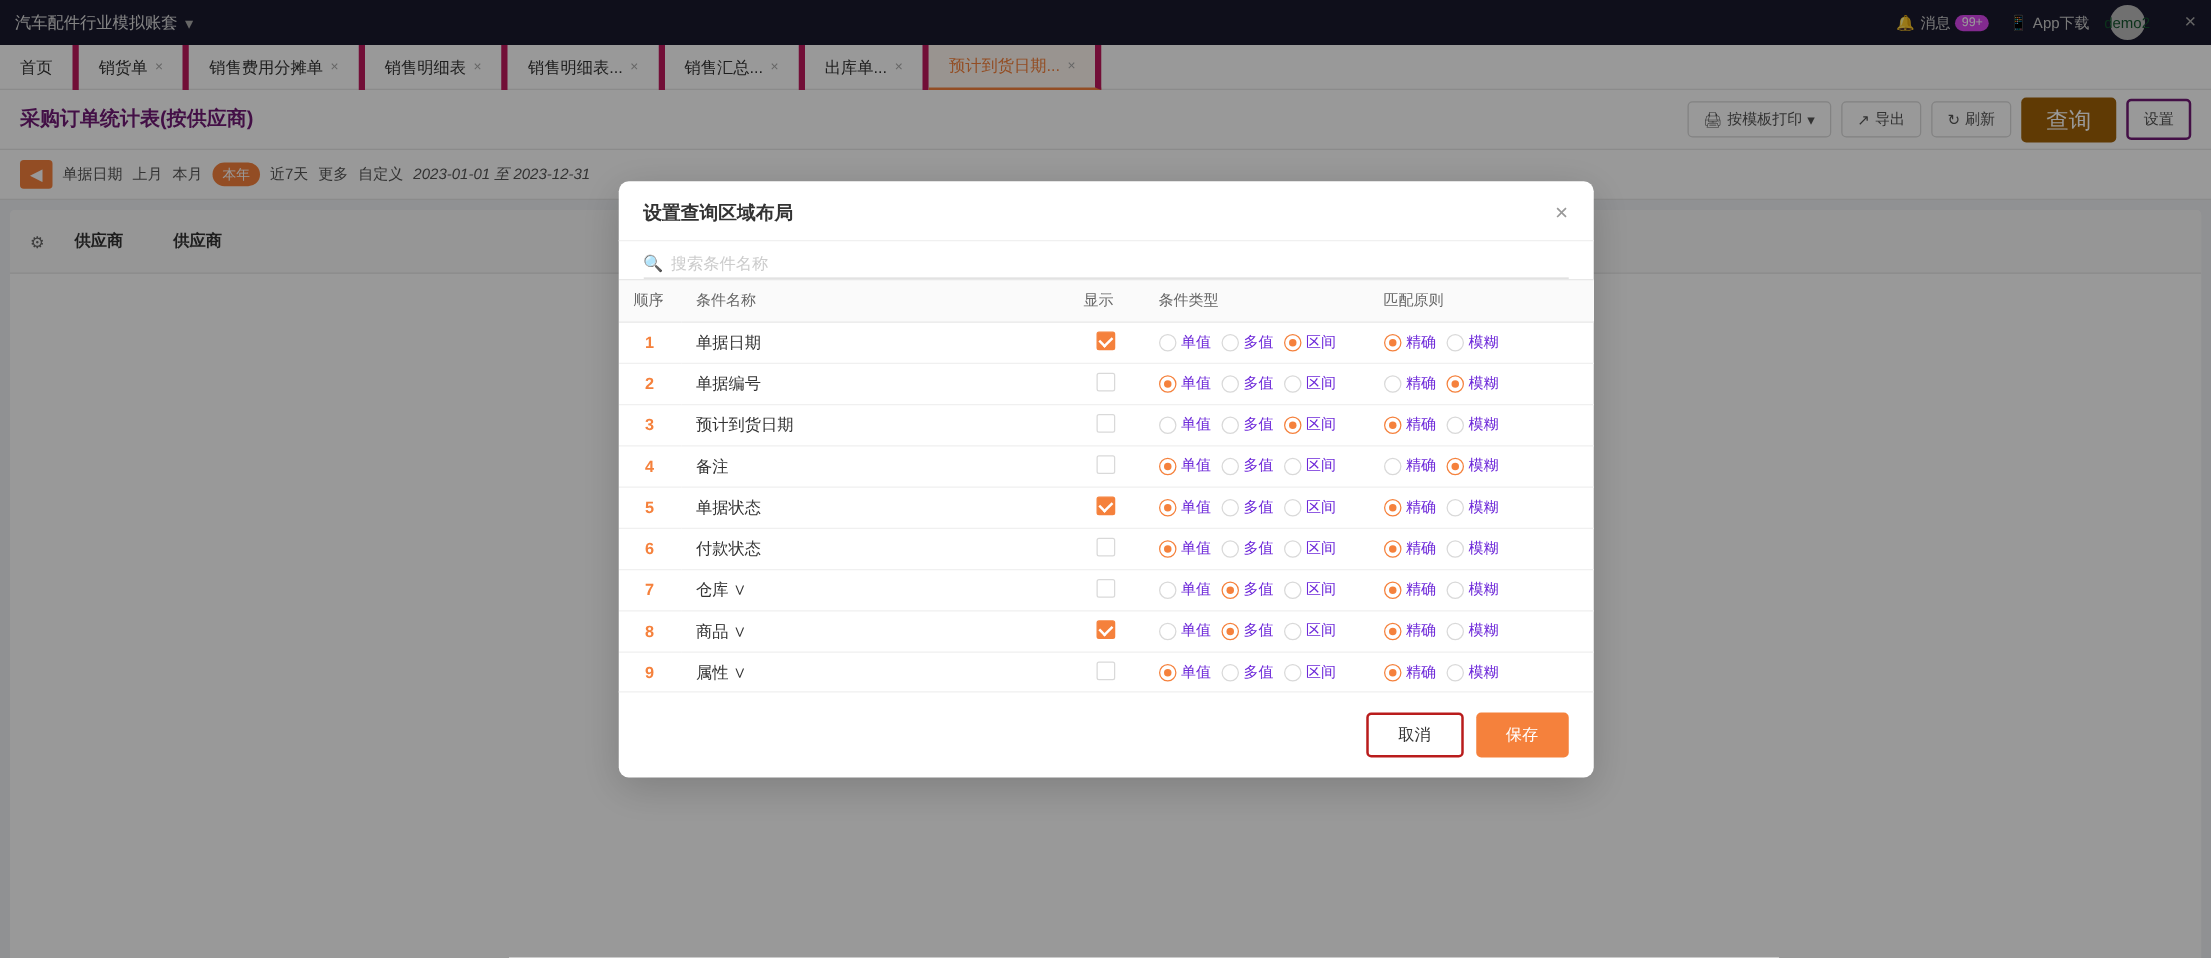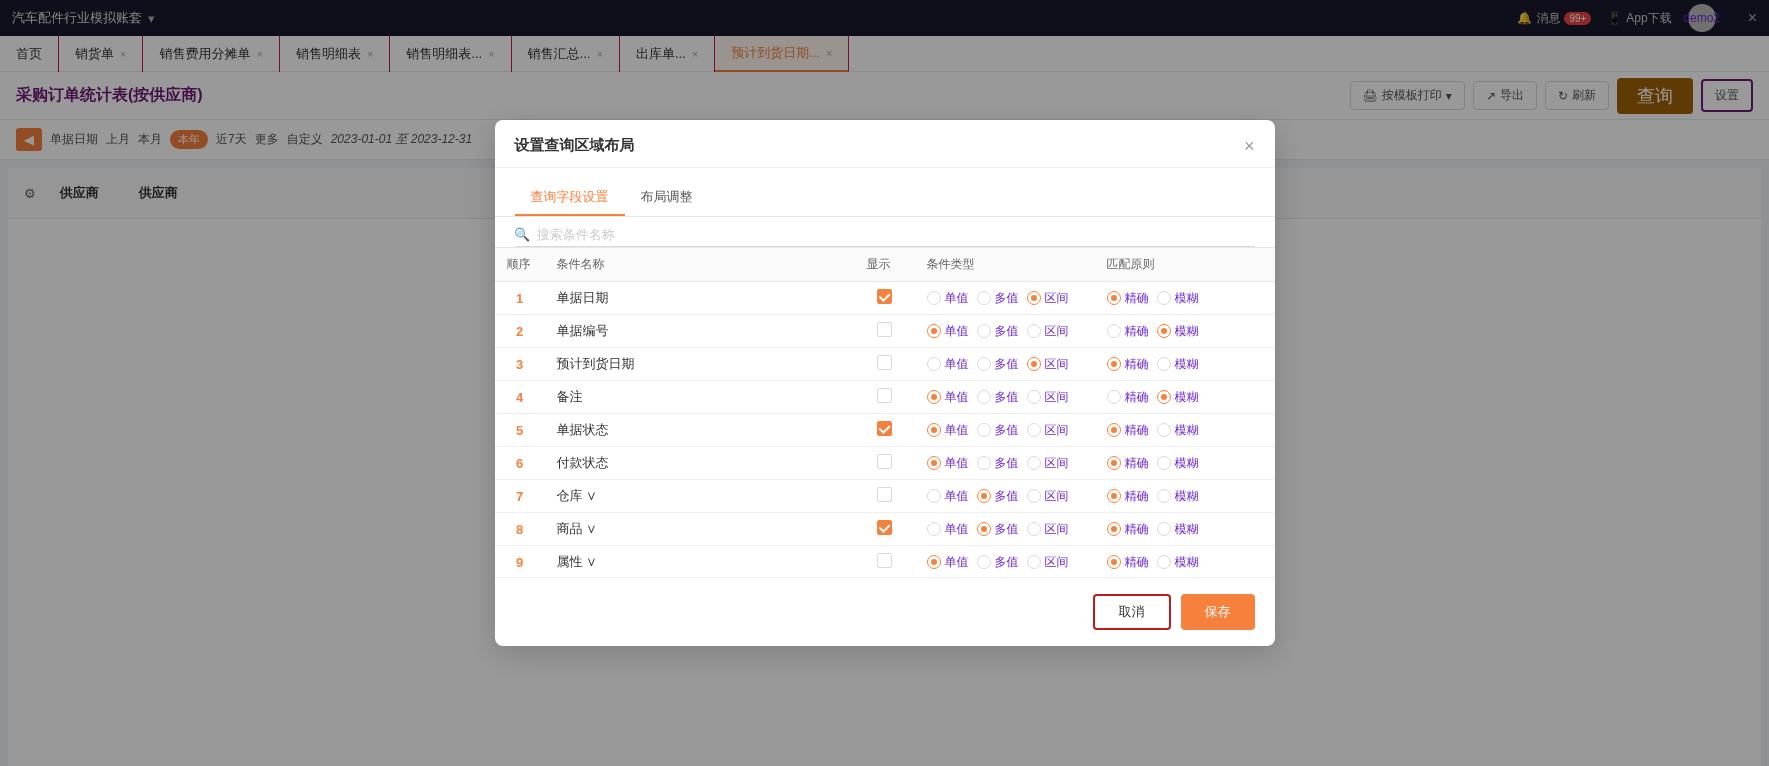--- a/index.html
+++ b/index.html
@@ -10,41 +10,41 @@
       height: 36px;
       background: #1a1a2e;
       display: flex;
       align-items: center;
       justify-content: space-between;
       padding: 0 12px;
       color: #ccc;
     }
     .top-bar-left { font-size: 13px; color: #ddd; display: flex; align-items: center; gap: 6px; }
     .top-bar-right { display: flex; align-items: center; gap: 16px; font-size: 12px; color: #ccc; }
-    .top-bar-right .badge { background: #ef4444; color: white; border-radius: 10px; padding: 1px 5px; font-size: 10px; }
+    .top-bar-right .badge { background: #d946ef; color: white; border-radius: 10px; padding: 1px 5px; font-size: 10px; }
     .close-top { color: #aaa; cursor: pointer; font-size: 16px; margin-left: 16px; }
 
     
     .tab-bar {
       height: 36px;
       background: #ffffff;
       border-bottom: 1px solid #e8e8e8;
       display: flex;
       align-items: center;
       padding: 0 0;
     }
     .tab-item {
       height: 36px;
       padding: 0 16px;
       display: flex;
       align-items: center;
       font-size: 13px;
       color: #333;
       cursor: pointer;
-      border-right: 1px solid #be185d;
+      border-right: 5px solid #be185d;
       white-space: nowrap;
     }
     .tab-item.active {
       background: #fff7f0;
       color: #f5813c;
       border-bottom: 2px solid #f5813c;
     }
     .tab-item .tab-close { margin-left: 6px; color: #aaa; font-size: 11px; }
 
     
@@ -275,21 +275,21 @@
     }
     .btn-save {
       background: #f5813c;
       border: none;
       border-radius: 4px;
       padding: 7px 24px;
       cursor: pointer;
       font-size: 13px;
       color: #fff;
     }
-    .avatar { width: 28px; height: 28px; border-radius: 50%; background: #bbb; display: flex; align-items: center; justify-content: center; color: #6d28d9; font-size: 12px; }
+    .avatar { width: 28px; height: 28px; border-radius: 50%; background: #bbb; display: flex; align-items: center; justify-content: center; color: #14532d; font-size: 12px; }
   </style>
 </head>
 <body>
 
 <div class="top-bar">
   <div class="top-bar-left">
     <span>汽车配件行业模拟账套</span>
     <span style="color:#aaa;">▾</span>
   </div>
   <div class="top-bar-right">
@@ -393,28 +393,20 @@
 </div>
 
 <div class="overlay">
   <div class="dialog">
 
     <div class="dialog-header">
       <span class="dialog-title">设置查询区域布局</span>
       <span class="dialog-close">×</span>
     </div>
 
-    <div class="dialog-tabs">
-      <div class="dialog-tab active">
-        <span>查询字段设置</span>
-      </div>
-      <div class="dialog-tab">
-        <span>布局调整</span>
-      </div>
-    </div>
 
     <div style="padding: 10px 20px 0;">
       <div class="search-underline" style="margin: 0;">
         <span style="color:#aaa;">🔍</span>
         <input type="text" class="search-input" placeholder="搜索条件名称" style="">
       </div>
     </div>
 
     <div class="dialog-body">
       <div class="table-scroll">

